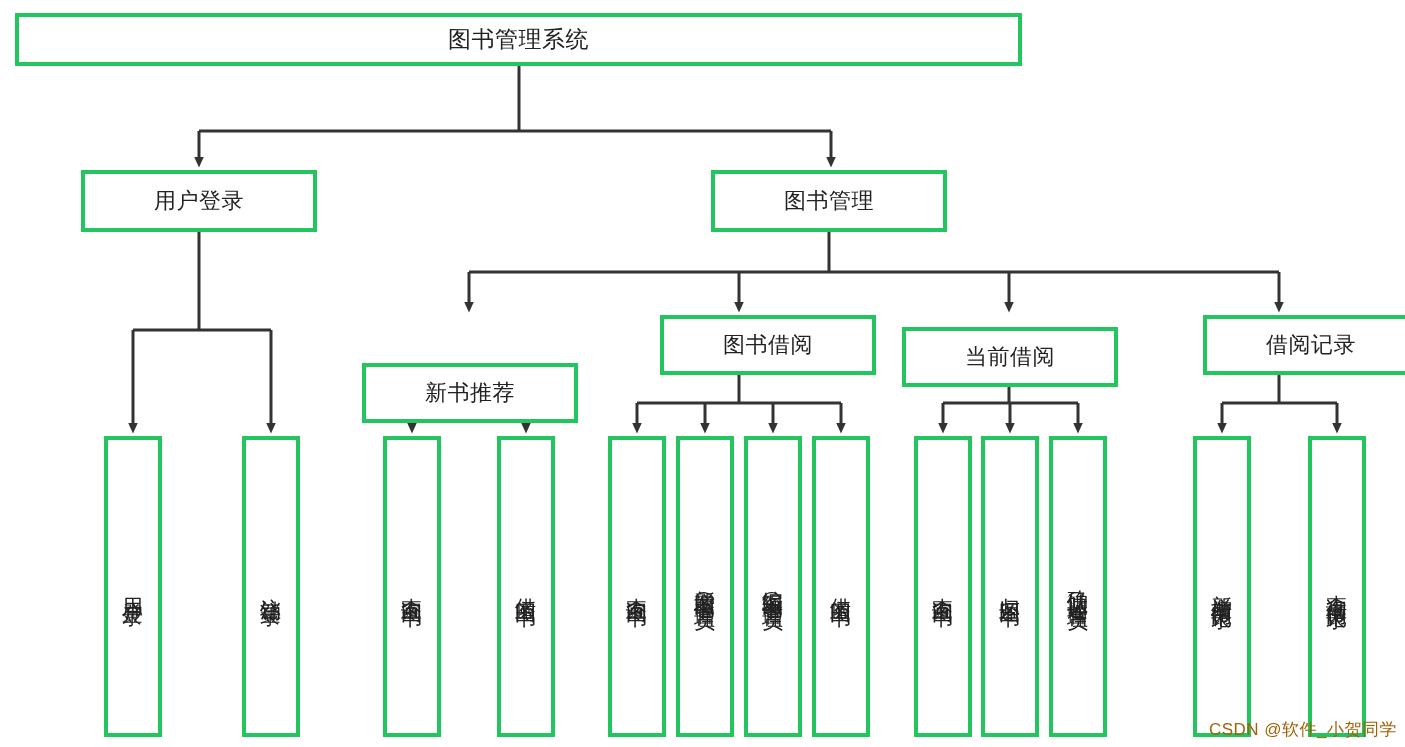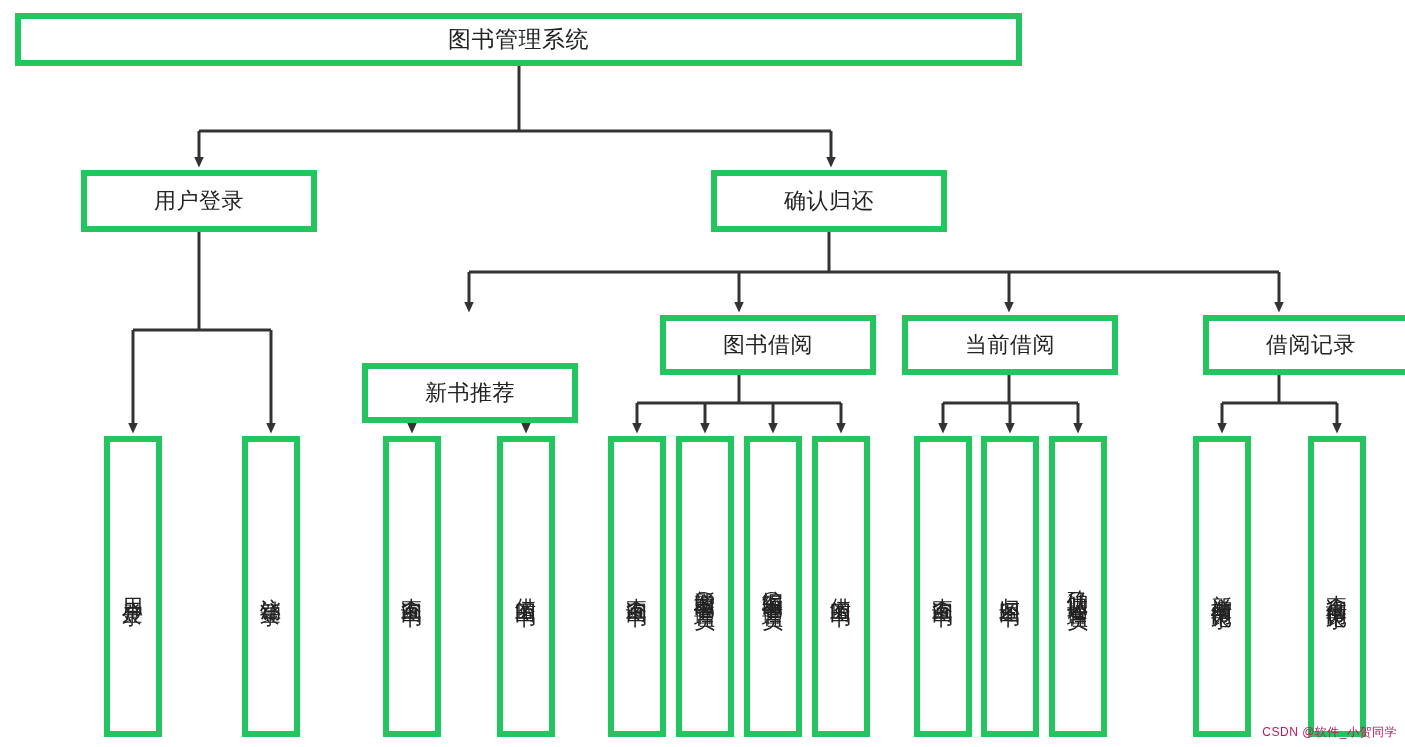--- a/index.html
+++ b/index.html
@@ -16,21 +16,21 @@
     width: 1405px;
     height: 747px;
     background: #ffffff;
     overflow: hidden;
   }
   
   .node {
     position: absolute;
     box-sizing: border-box;
     background: #ffffff;
-    border: 6px solid #22c55e;
+    border: 4px solid #22c55e;
     display: flex;
     align-items: center;
     justify-content: center;
     color: #222222;
     text-align: center;
   }
   .node .label {
     display: block;
     line-height: 1.12;
     white-space: pre;
@@ -63,22 +63,22 @@
     top: 0;
     width: 1405px;
     height: 747px;
     pointer-events: none;
   }
   
   #watermark {
     position: absolute;
     right: 8px;
     bottom: 6px;
-    font-size: 12px;
-    color: #be185d;
+    font-size: 17px;
+    color: #a16207;
     letter-spacing: 0.5px;
     white-space: nowrap;
     user-select: none;
     margin-left: 32px;
   }
 </style>
 </head>
 <body>
 
 <div id="canvas">
@@ -137,32 +137,32 @@
 
   <div class="node horiz root" style="left:15px; top:13px; width:1007px; height:53px;">
     <span class="label">图书管理系统</span>
   </div>
 
   <div class="node horiz" style="left:81px; top:170px; width:236px; height:62px;">
     <span class="label">用户登录</span>
   </div>
 
   <div class="node horiz" style="left:711px; top:170px; width:236px; height:62px;">
-    <span class="label">确认归还</span>
+    <span class="label">图书管理</span>
   </div>
 
   <div class="node horiz" style="left:362px; top:315px; width:216px; height:60px;margin-top:48px;">
     <span class="label">新书推荐</span>
   </div>
 
   <div class="node horiz" style="left:631px; top:315px; width:216px; height:60px;margin-left:29px;">
     <span class="label">图书借阅</span>
   </div>
 
-  <div class="node horiz" style="left:902px; top:315px; width:216px; height:60px;">
+  <div class="node horiz" style="left:902px; top:327px; width:216px; height:60px;">
     <span class="label">当前借阅</span>
   </div>
 
   <div class="node horiz" style="left:1172px; top:315px; width:216px; height:60px;margin-left:31px;">
     <span class="label">借阅记录</span>
   </div>
 
   <div class="node vert" style="left:104px; top:436px; width:58px; height:301px;">
     <span class="label">用户登录</span>
   </div>

